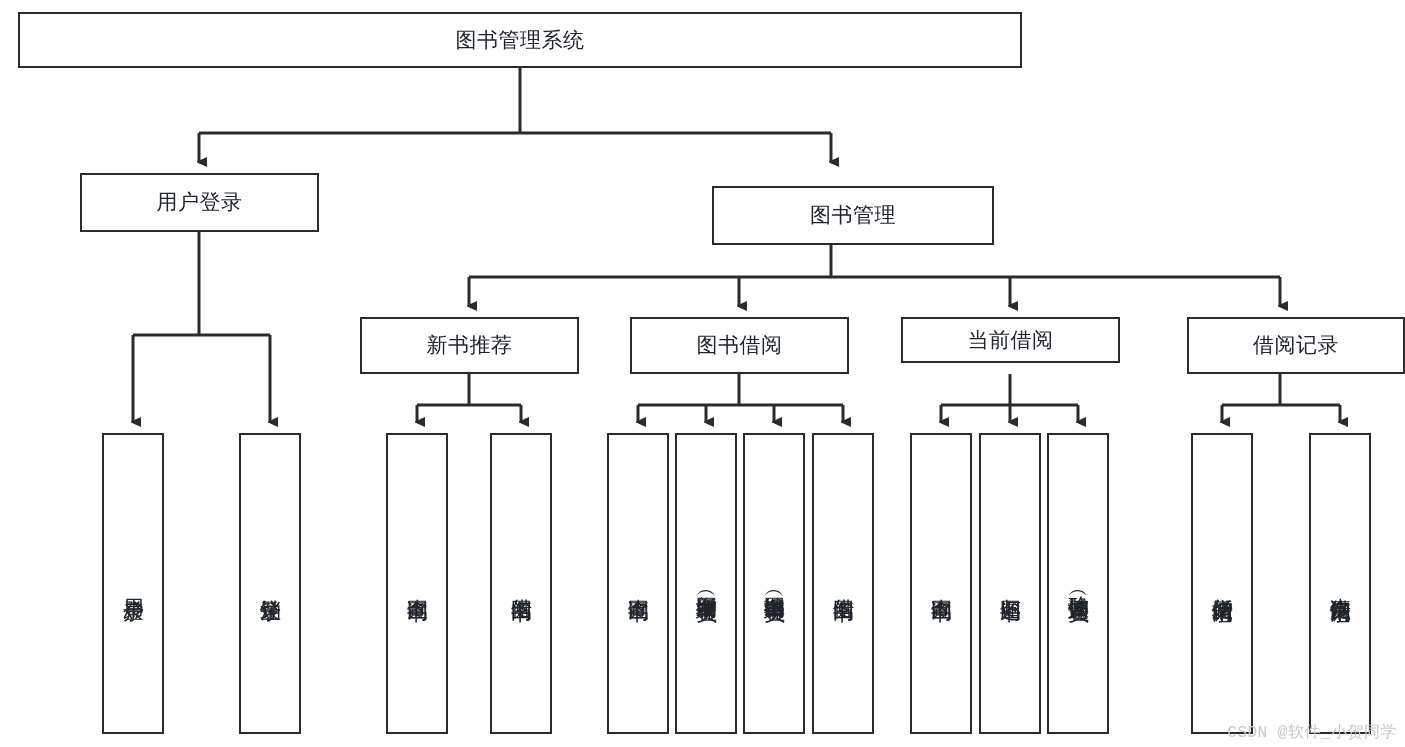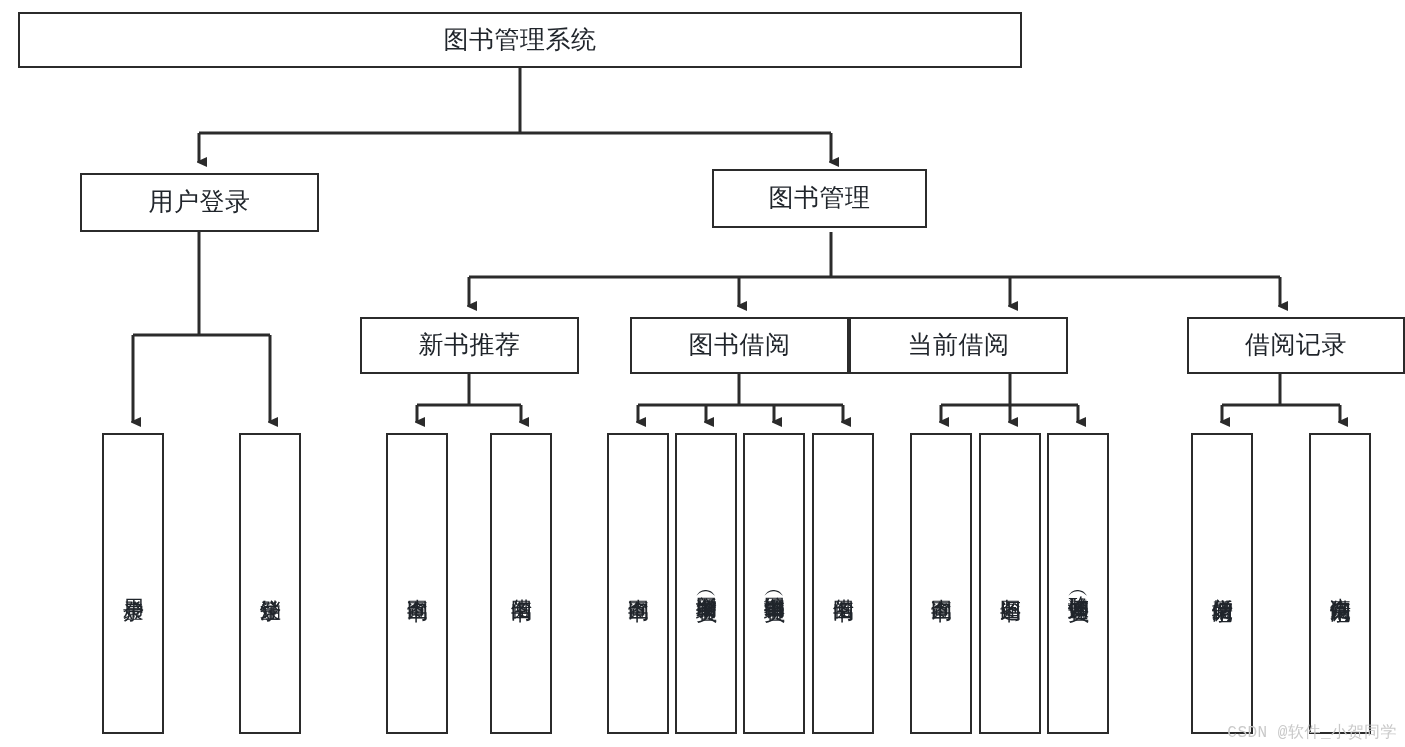--- a/index.html
+++ b/index.html
@@ -37,21 +37,21 @@
     color: #20252b;
     z-index: 2;
   }
   .node .label {
     display: block;
     text-align: center;
     line-height: 1.06;
     letter-spacing: 0.5px;
   }
   .node.h .label {
-    font-size: 25px;
+    font-size: 21px;
     white-space: nowrap;
   }
   .node.v {
     align-items: center;
     justify-content: center;
     padding: 4px 0;
   }
   .node.v .label {
     writing-mode: vertical-rl;
     text-orientation: upright;
@@ -129,33 +129,33 @@
   </svg>
 
   <div class="node h" style="left:18px; top:12px; width:1004px; height:56px;">
     <span class="label">图书管理系统</span>
   </div>
 
   <div class="node h" style="left:80px; top:173px; width:239px; height:59px;">
     <span class="label">用户登录</span>
   </div>
 
-  <div class="node h" style="left:712px; top:169px; width:215px; height:59px;">
+  <div class="node h" style="left:712px; top:186px; width:282px; height:59px;">
     <span class="label">图书管理</span>
   </div>
 
   <div class="node h" style="left:360px; top:317px; width:219px; height:57px;">
     <span class="label">新书推荐</span>
   </div>
 
   <div class="node h" style="left:630px; top:317px; width:219px; height:57px;">
     <span class="label">图书借阅</span>
   </div>
 
-  <div class="node h" style="left:849px; top:317px; width:219px; height:57px;">
+  <div class="node h" style="left:901px; top:317px; width:219px; height:46px;">
     <span class="label">当前借阅</span>
   </div>
 
   <div class="node h" style="left:1171px; top:317px; width:218px; height:57px;margin-left:16px;">
     <span class="label">借阅记录</span>
   </div>
 
   <div class="node v" style="left:102px; top:433px; width:62px; height:301px;">
     <span class="label">用户登录</span>
   </div>

